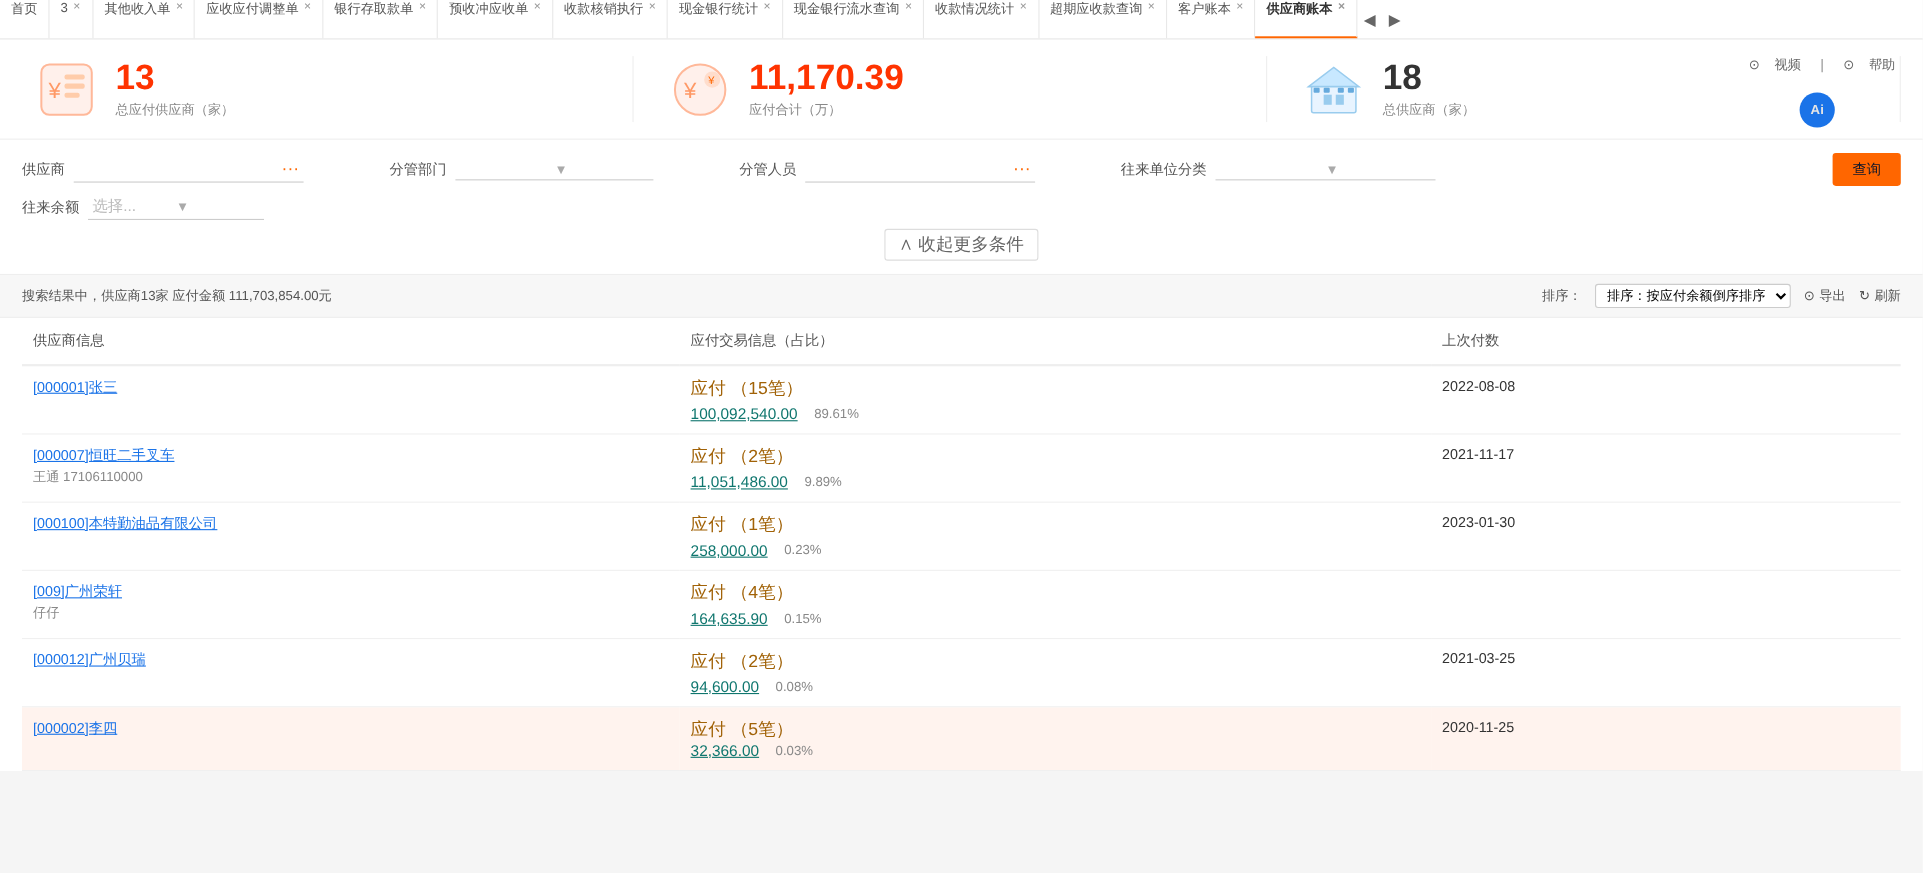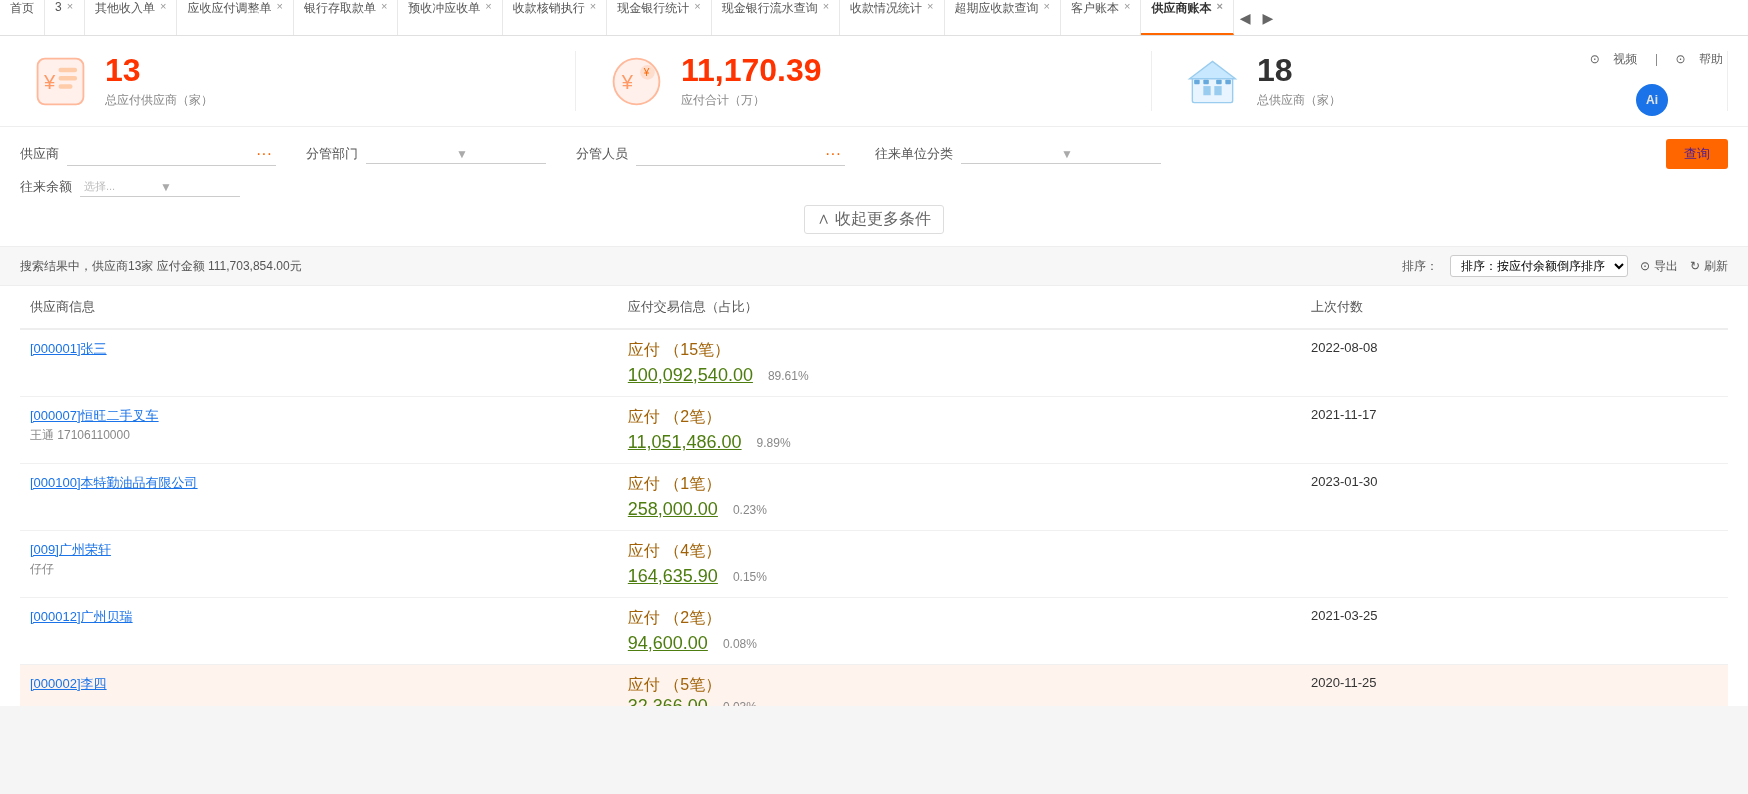--- a/index.html
+++ b/index.html
@@ -92,20 +92,21 @@
     
     .filter-section {
       background: #fff;
       padding: 12px 20px;
       border-bottom: 1px solid #eee;
     }
     .filter-row {
       display: flex;
       align-items: center;
       margin-bottom: 8px;
+      gap: 48px;
     }
     .filter-row:last-child { margin-bottom: 0; }
     .filter-item {
       display: flex;
       align-items: center;
       margin-right: 30px;
     }
     .filter-label {
       font-size: 13px;
       color: #555;
@@ -129,25 +130,25 @@
     }
     .filter-input .dots { color: #ff6600; margin-left: 5px; font-size: 16px; cursor: pointer; }
     .filter-select {
       display: flex;
       align-items: center;
       border-bottom: 1px solid #ccc;
       min-width: 200px;
       padding: 2px 4px;
       cursor: pointer;
     }
-    .filter-select span { flex: 1; font-size: 11px; color: #bbb; }
+    .filter-select span { flex: 1; font-size: 14px; color: #bbb; }
     .filter-select .chevron { color: #aaa; font-size: 12px; }
     .btn-query {
       background: #ff6600;
-      color: #4c1d95;
+      color: #0f172a;
       border: none;
       padding: 6px 18px;
       border-radius: 3px;
       cursor: pointer;
       font-size: 13px;
       margin-left: auto;
     }
     .collapse-btn {
       display: flex;
       justify-content: center;
@@ -233,22 +234,22 @@
       text-decoration: underline;
       cursor: pointer;
       font-size: 13px;
     }
     .supplier-sub {
       color: #888;
       font-size: 12px;
       margin-top: 2px;
     }
     .amount-green {
-      color: #4d7c0f;
-      font-size: 18px;
+      color: #0f766e;
+      font-size: 14px;
       font-weight: 500;
       text-decoration: underline;
       cursor: pointer;
     }
     .tx-label { color: #a16207; font-size: 16px; }
     .tx-percent { color: #888; font-size: 12px; margin-left: 15px; }
     .col-supplier { width: 35%; }
     .col-tx { width: 40%; }
     .col-lastpay { width: 25%; }
 

